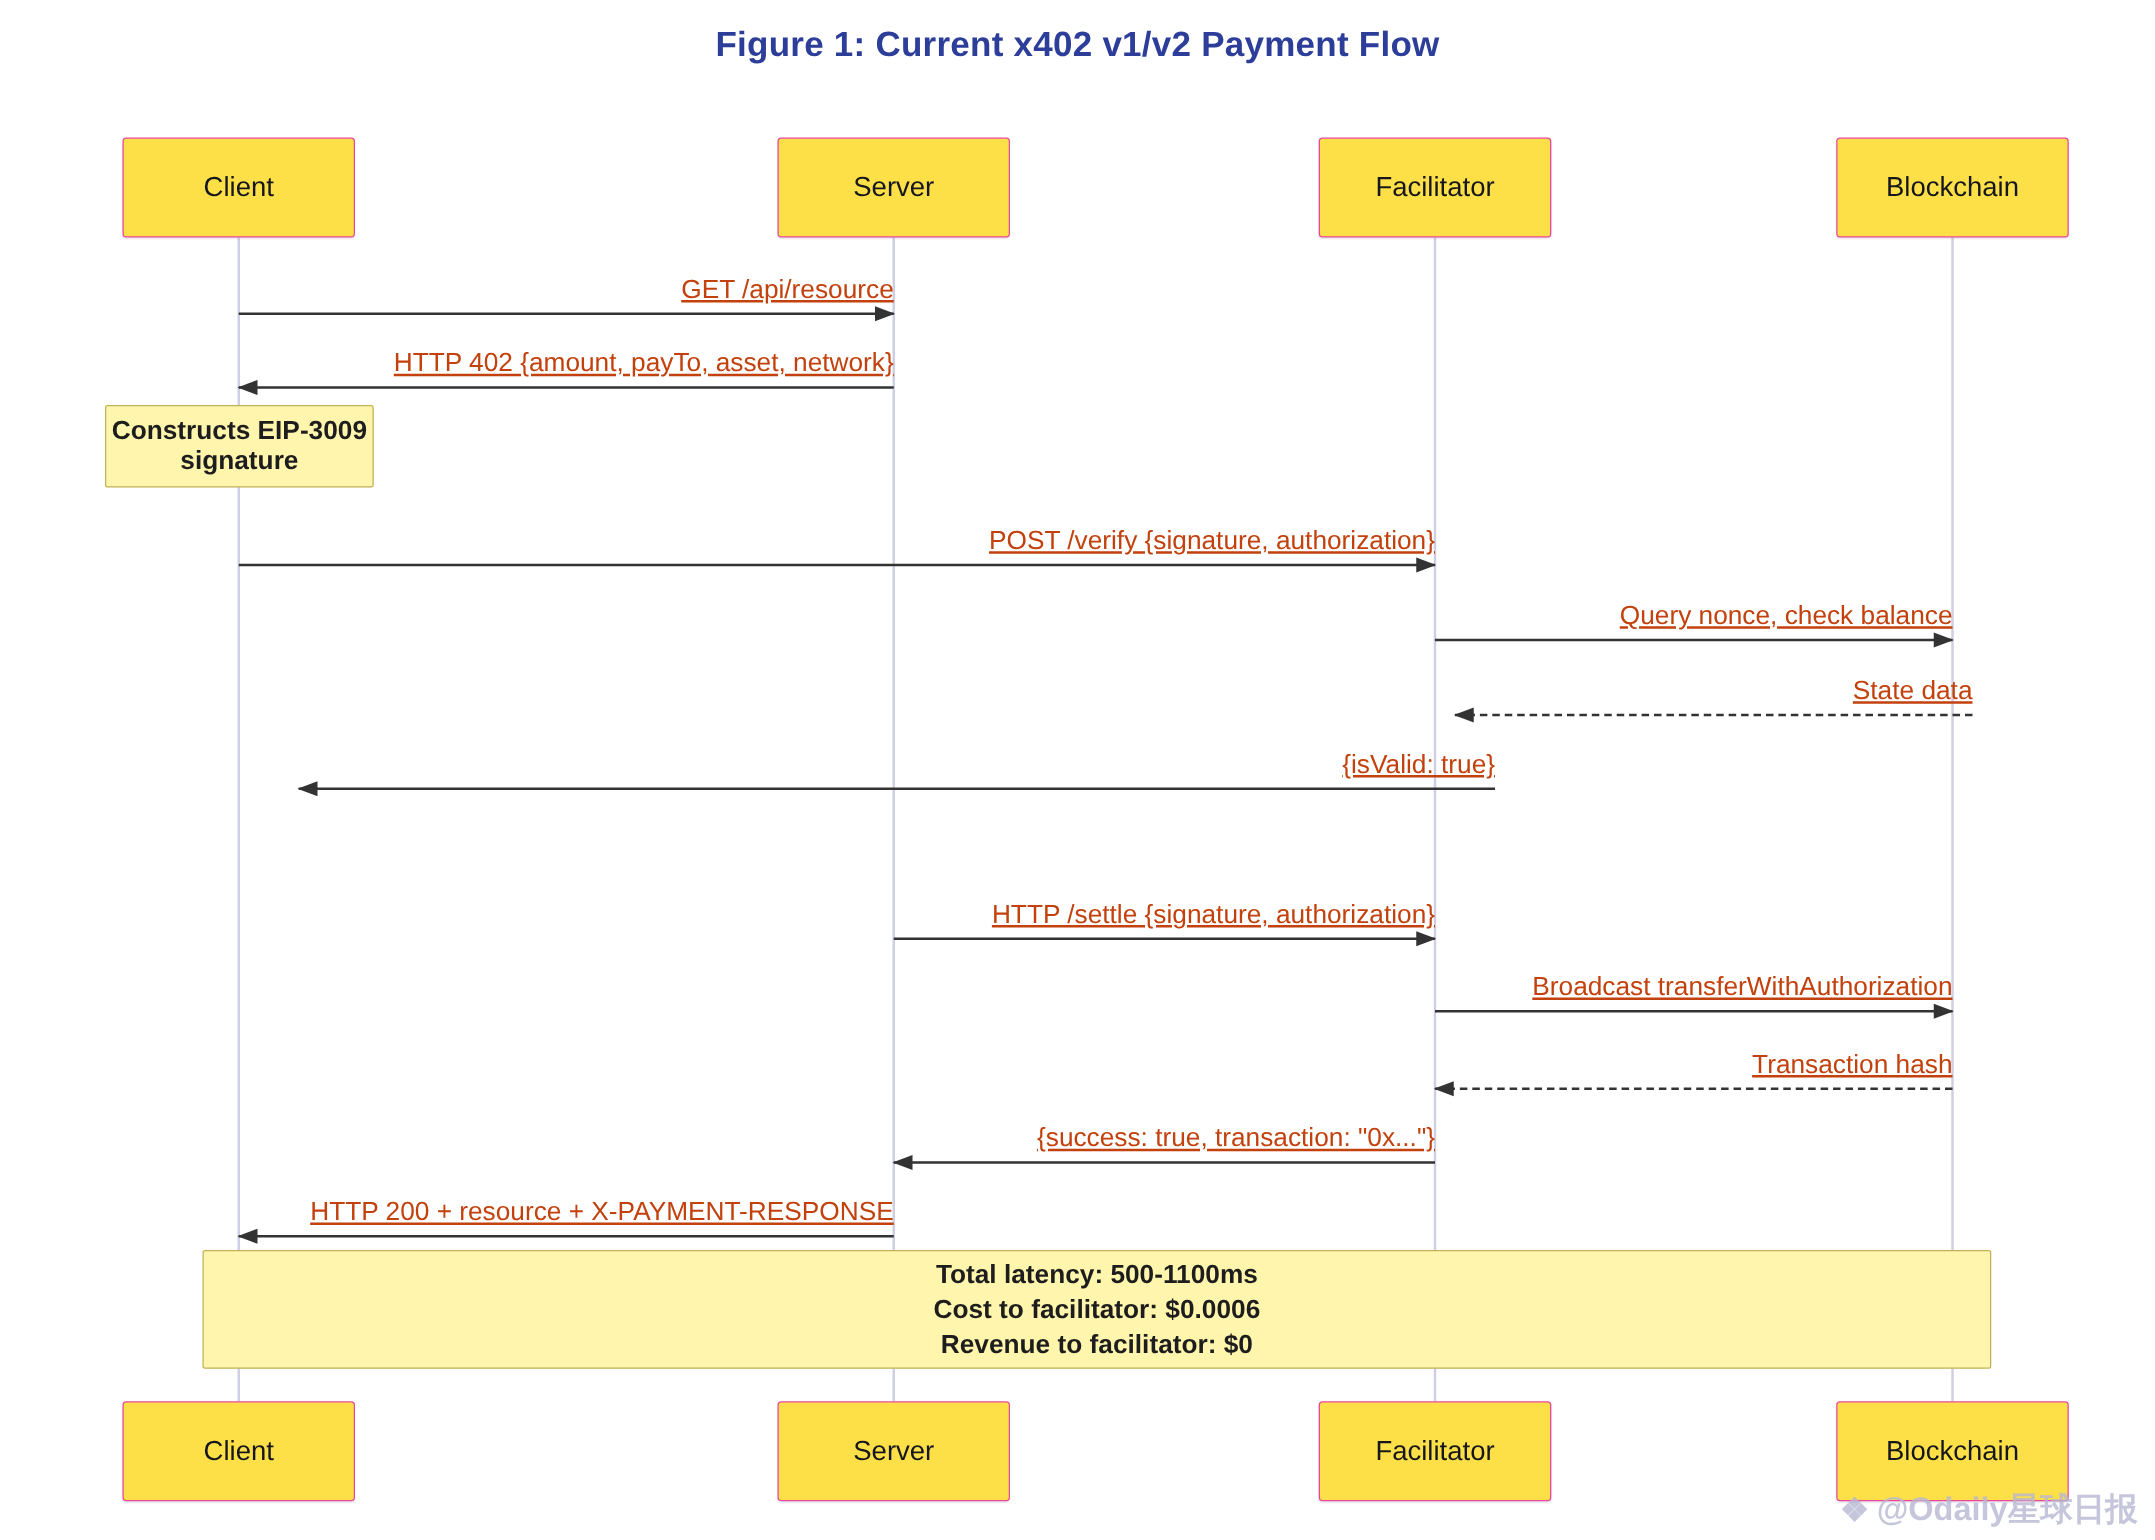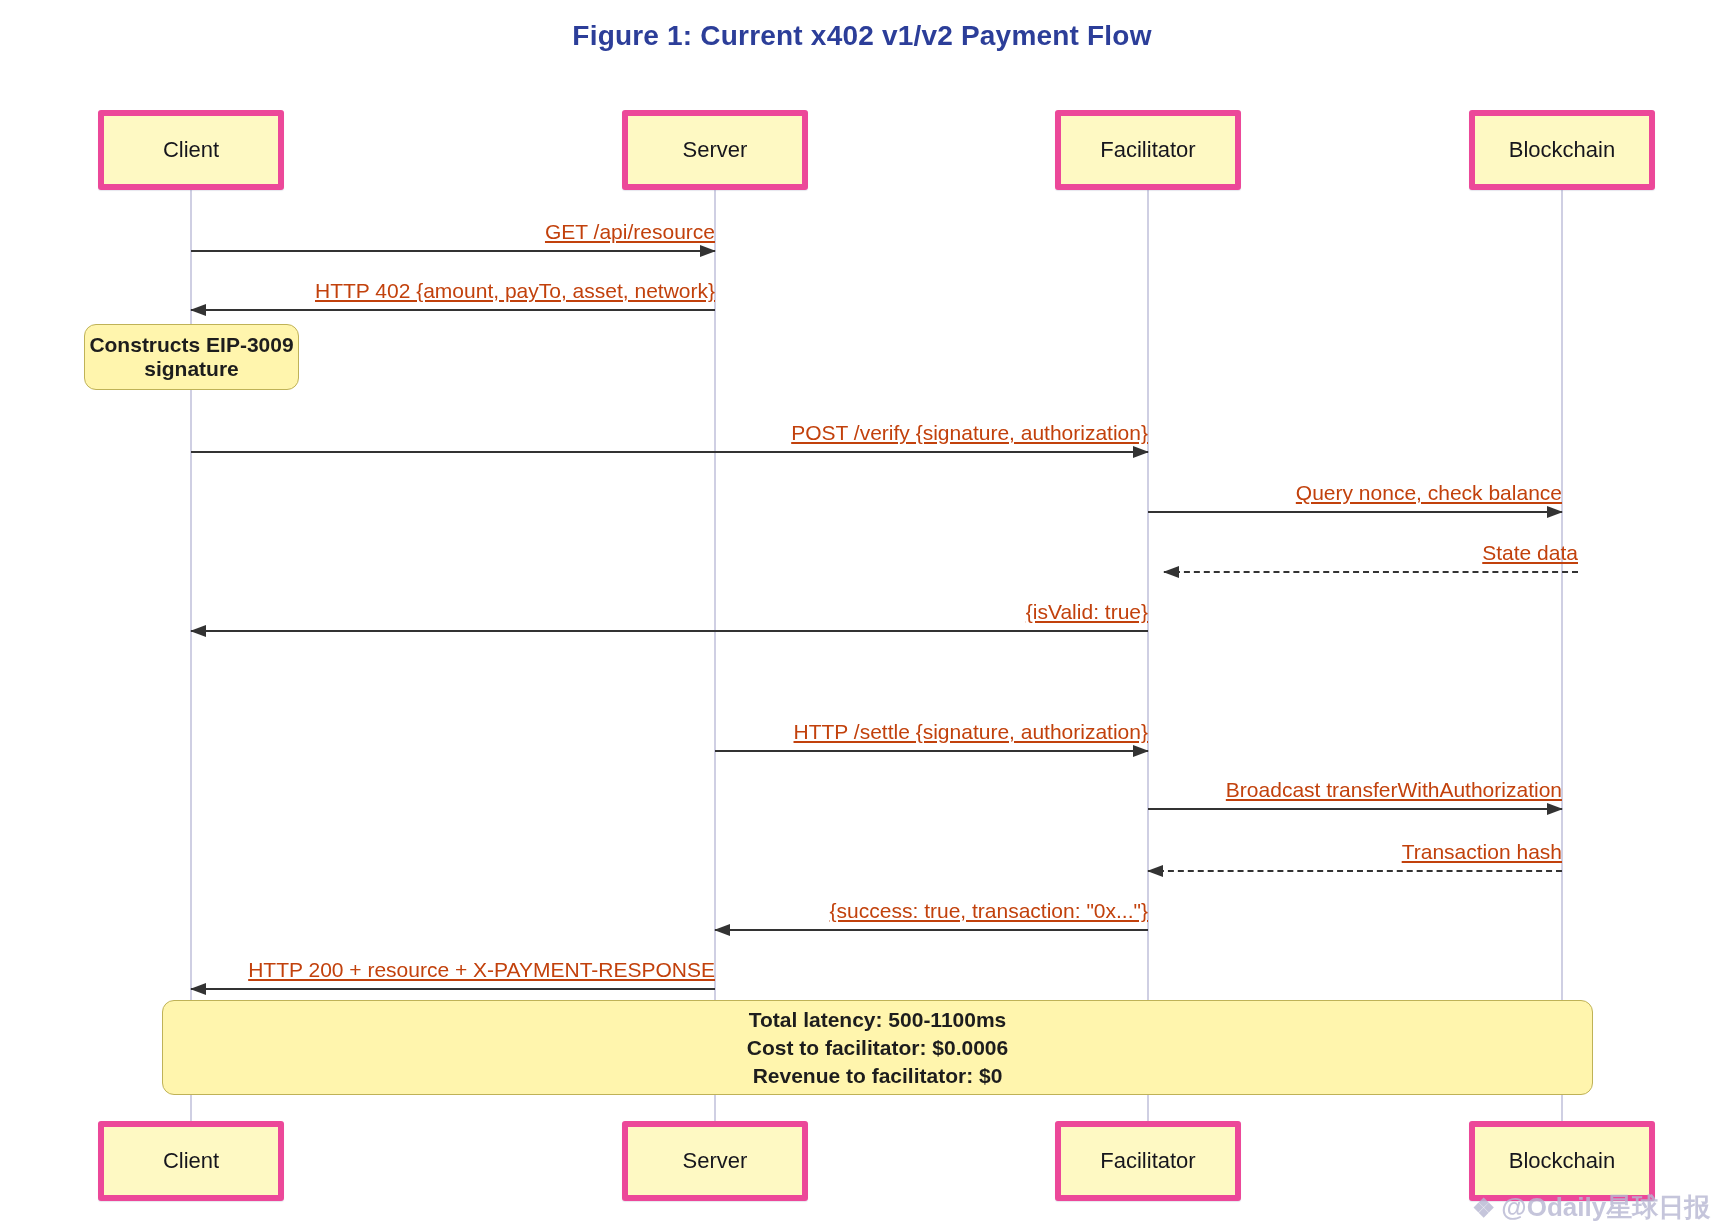--- a/index.html
+++ b/index.html
@@ -15,21 +15,21 @@
     text-align:center;
     font-size:28px;font-weight:bold;color:#2c3e99;
     letter-spacing:0.2px;
   }
   .lifeline{
     position:absolute;width:2px;top:190px;height:931px;
     background:#cfcfe3;
   }
   .actor{
     position:absolute;width:186px;height:80px;
-    background:#fef9c3;border:6px solid #ec4899;border-radius:3px;
+    background:#fde047;border:1px solid #ec4899;border-radius:3px;
     display:flex;align-items:center;justify-content:center;
     font-size:22px;color:#16161d;
     box-shadow:0 1px 1px rgba(120,120,160,0.18);
     box-sizing:border-box;
   }
   .msg{position:absolute;}
   .msg-label{
     text-align:right;font-size:21px;color:#c2410c;
     line-height:24px;margin-bottom:6px;white-space:nowrap;text-decoration:underline;
   }
@@ -44,21 +44,21 @@
   .msg.dir-left .msg-line::after{
     left:-1px;
     border-right:16px solid #333333;
     border-top:6px solid transparent;border-bottom:6px solid transparent;
   }
   .note{
     position:absolute;background:#fff5ad;border:1px solid #bfb257;
     box-sizing:border-box;
     display:flex;flex-direction:column;align-items:center;justify-content:center;
     font-size:21px;font-weight:600;color:#1d1d1d;line-height:28px;
-    text-align:center;border-radius:12px;
+    text-align:center;border-radius:2px;
   }
   .watermark{
     position:absolute;left:1472px;top:1190px;
     display:flex;align-items:center;gap:6px;
     color:rgba(183,183,210,0.8);
     font-size:26px;font-weight:600;white-space:nowrap;
   }
   .watermark .wm-icon{font-size:26px;line-height:26px;}
 </style>
 </head>
@@ -100,21 +100,21 @@
   <div class="msg dir-right" style="left:1148px;top:481px;width:414px;">
     <div class="msg-label">Query nonce, check balance</div>
     <div class="msg-line"></div>
   </div>
 
   <div class="msg dir-left dashed" style="left:1164px;top:541px;width:414px;">
     <div class="msg-label">State data</div>
     <div class="msg-line"></div>
   </div>
 
-  <div class="msg dir-left" style="left:191px;top:600px;width:957px;">
+  <div class="msg dir-left" style="left:191px;top:600px;width:957px;padding-left:48px;">
     <div class="msg-label">{isValid: true}</div>
     <div class="msg-line"></div>
   </div>
 
 
   <div class="msg dir-right" style="left:715px;top:720px;width:433px;">
     <div class="msg-label">HTTP /settle {signature, authorization}</div>
     <div class="msg-line"></div>
   </div>
 

